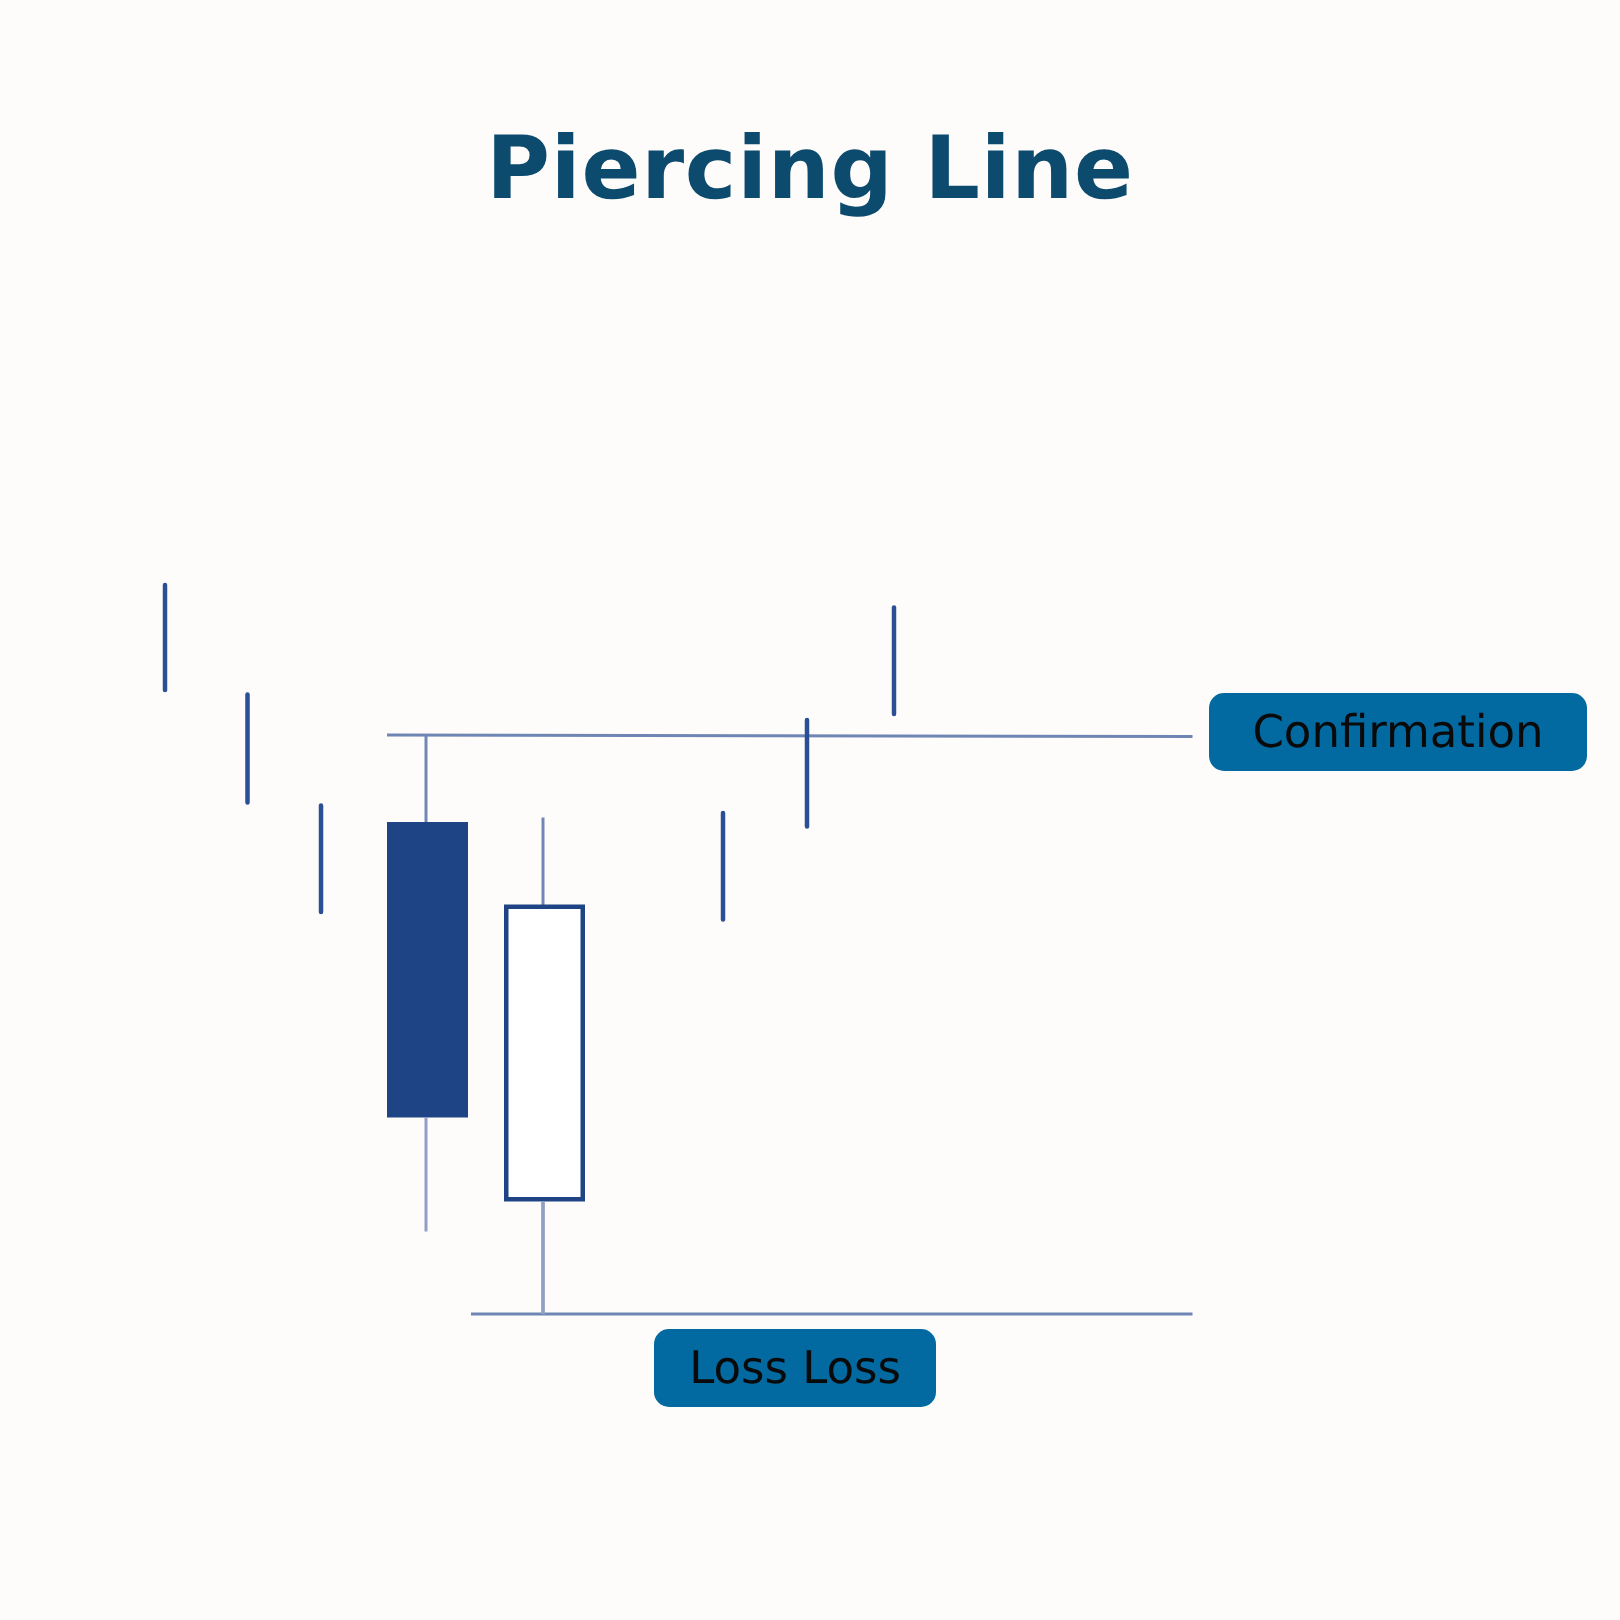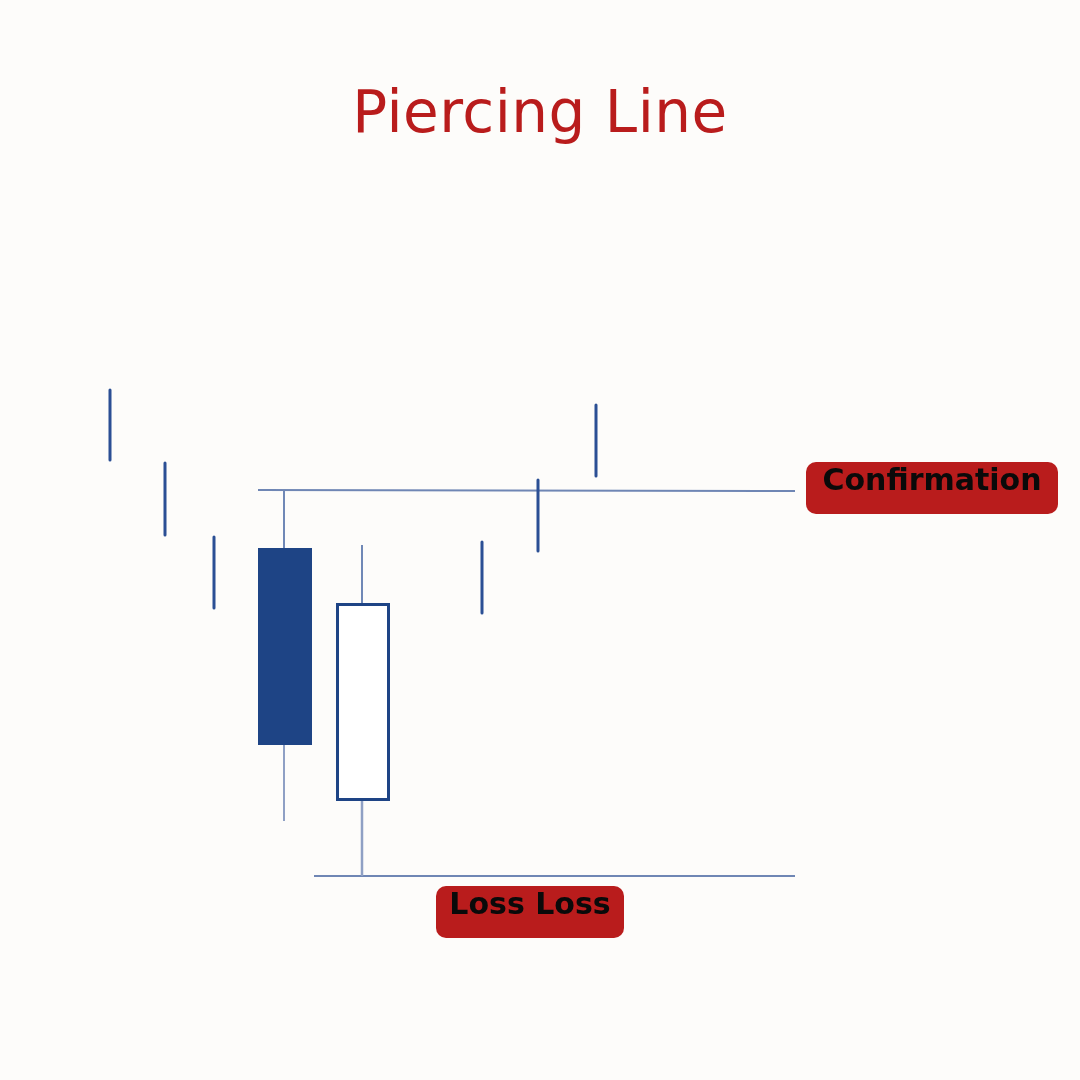--- a/index.html
+++ b/index.html
@@ -8,33 +8,33 @@
       background: #fdfcfa;
       position: relative;
       overflow: hidden;
       font-family: "DejaVu Sans", sans-serif;
     }
     .title {
       position: absolute;
       left: 0; top: 78px; width: 1080px;
       text-align: center;
       font-size: 58px;
-      font-weight: normal;
-      color: #b91c1c;
+      font-weight: bold;
+      color: #0c4a6e;
       letter-spacing: 0.5px;
     }
     svg.chart { position: absolute; left: 0; top: 0; }
     .badge {
       position: absolute;
-      background: #b91c1c;
+      background: #0369a1;
       border-radius: 10px;
       color: #0a0a0a;
-      font-weight: bold;
+      font-weight: normal;
       font-size: 30px;
-      display: flex; align-items: flex-start; justify-content: center;
+      display: flex; align-items: center; justify-content: center;
     }
     .badge-confirm { left: 806px; top: 462px; width: 252px; height: 52px; }
     .badge-stop { left: 436px; top: 886px; width: 188px; height: 52px; }
   </style>
 </head>
 <body>
 
 <div class="title">Piercing Line</div>
 
 <svg class="chart" width="1080" height="1080">

